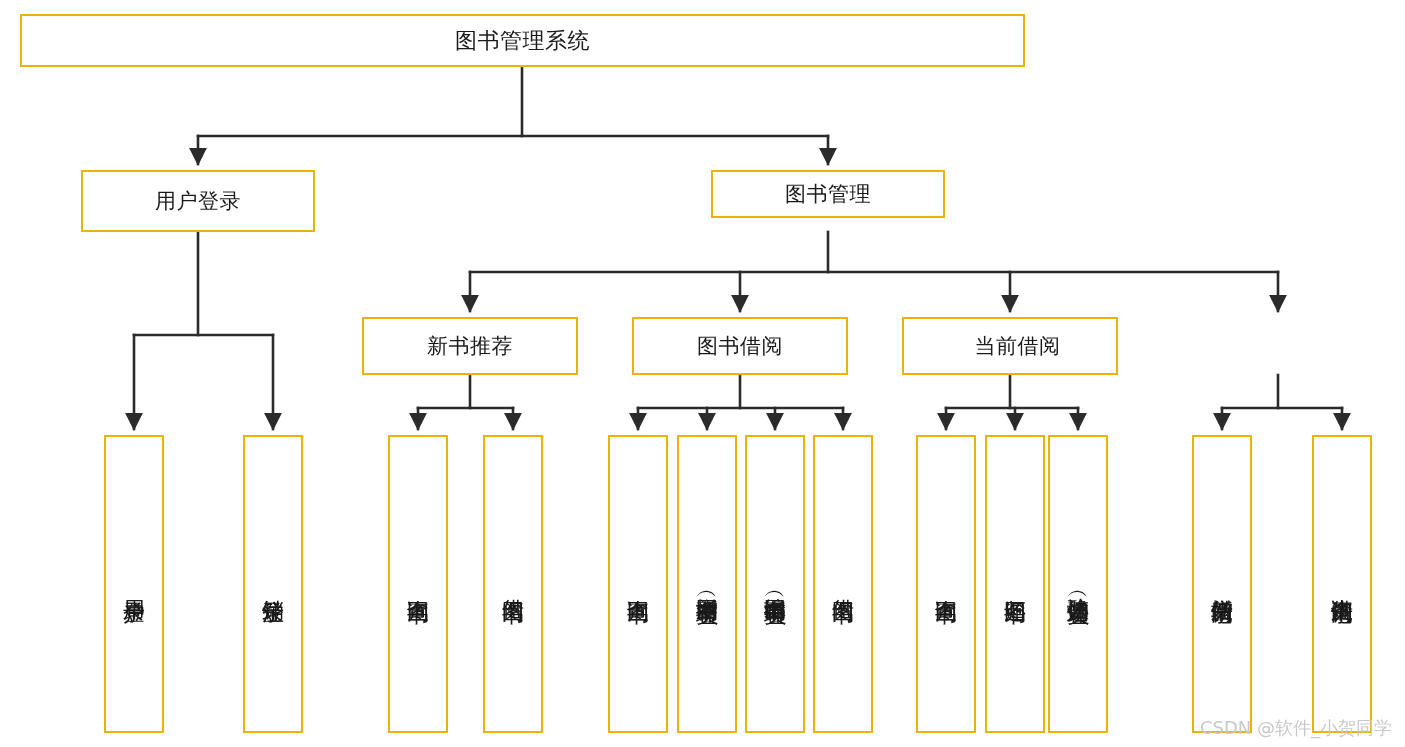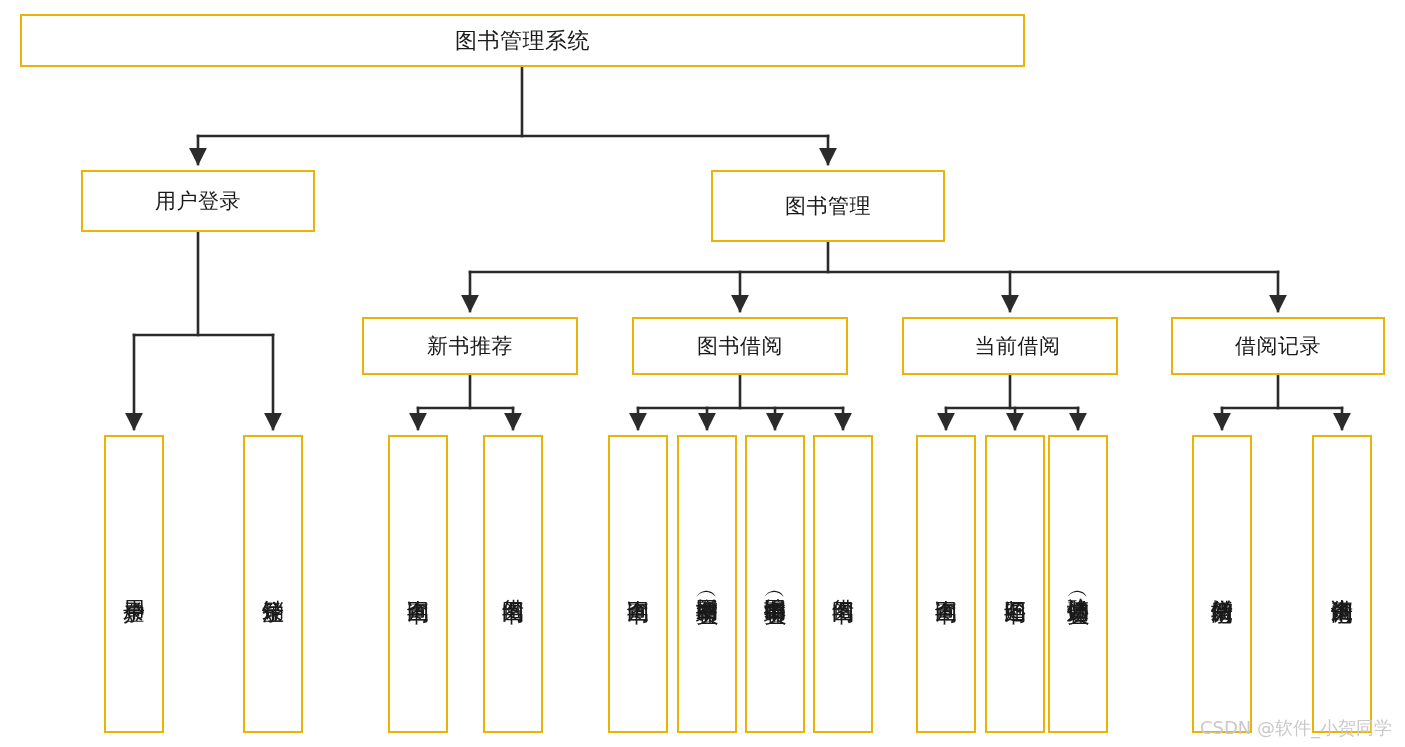--- a/index.html
+++ b/index.html
@@ -132,36 +132,33 @@
     </g>
   </svg>
 
   <div class="node h root" style="left:20px; top:14px; width:1005px; height:53px;">
     <span class="lbl">图书管理系统</span>
   </div>
 
   <div class="node h" style="left:81px; top:170px; width:234px; height:62px;">
     <span class="lbl">用户登录</span>
   </div>
-  <div class="node h" style="left:711px; top:170px; width:234px; height:72px;">
+  <div class="node h" style="left:711px; top:170px; width:234px; height:48px;">
     <span class="lbl">图书管理</span>
   </div>
 
   <div class="node h" style="left:632px; top:317px; width:216px; height:58px;">
     <span class="lbl">图书借阅</span>
   </div>
   <div class="node h" style="left:362px; top:317px; width:216px; height:58px;">
     <span class="lbl">新书推荐</span>
   </div>
   <div class="node h" style="left:902px; top:317px; width:216px; height:58px;padding-left:15px;">
     <span class="lbl">当前借阅</span>
   </div>
-  <div class="node h" style="left:1171px; top:317px; width:214px; height:58px;">
-    <span class="lbl">借阅记录</span>
-  </div>
 
   <div class="node v" style="left:104px; top:435px; width:60px; height:298px;">
     <span class="lbl">用户登录</span>
   </div>
   <div class="node v" style="left:243px; top:435px; width:60px; height:298px;">
     <span class="lbl">注销登录</span>
   </div>
 
   <div class="node v" style="left:388px; top:435px; width:60px; height:298px;">
     <span class="lbl">查询图书</span>

